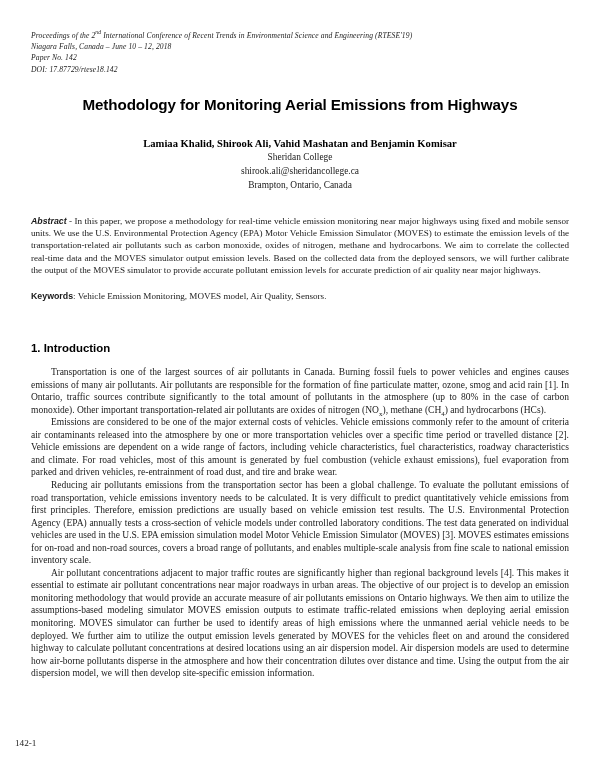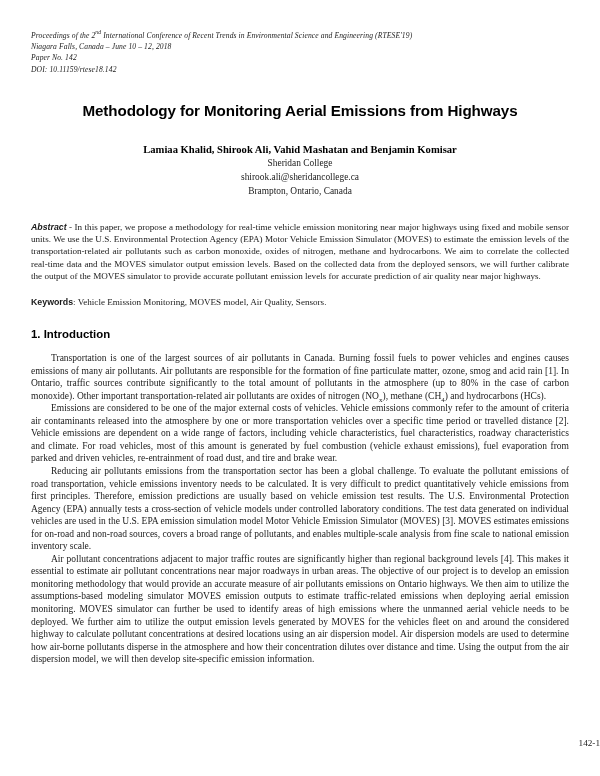--- a/index.html
+++ b/index.html
@@ -34,21 +34,21 @@
   }
   .conf-header div { white-space: nowrap; }
   sup.ord {
     font-size: 5.6px;
     vertical-align: super;
     line-height: 0;
   }
 
   
   .paper-title {
-    margin-top: 26px;
+    margin-top: 20px;
     text-align: center;
     font-family: "Liberation Sans", "DejaVu Sans", sans-serif;
     font-weight: bold;
     font-size: 15.2px;
     line-height: 20px;
     letter-spacing: -0.1px;
     color: #000;
   }
 
   
@@ -91,21 +91,21 @@
     color: #1a1a1a;
   }
   .keywords .lead {
     font-family: "Liberation Sans", "DejaVu Sans", sans-serif;
     font-weight: bold;
     font-size: 8.8px;
   }
 
   
   .section-heading {
-    margin-top: 19px;
+    margin-top: 39px;
     font-family: "Liberation Sans", "DejaVu Sans", sans-serif;
     font-weight: bold;
     font-size: 11.4px;
     line-height: 14px;
     color: #000;
   }
 
   
   .body-text {
     margin-top: 11px;
@@ -123,38 +123,38 @@
 
   sub.chem {
     font-size: 7px;
     vertical-align: sub;
     line-height: 0;
   }
 
   
   .footer {
     position: absolute;
-    left: 0;
+    left: 15px;
     right: 0;
     bottom: 28px;
-    text-align: right;
+    text-align: left;
     font-size: 9.2px;
     color: #1a1a1a;
   }
 </style>
 </head>
 <body>
 
 <div class="page">
 
   <div class="conf-header">
     <div><span>Proceedings of the 2</span><sup class="ord">nd</sup><span> International Conference of Recent Trends in Environmental Science and Engineering (RTESE'19)</span></div>
     <div>Niagara Falls, Canada – June 10 – 12, 2018</div>
     <div>Paper No. 142</div>
-    <div>DOI: 10.11159/rtese18.142</div>
+    <div>DOI: 17.87729/rtese18.142</div>
   </div>
 
   <div class="paper-title">Methodology for Monitoring Aerial Emissions from Highways</div>
 
   <div class="authors-block">
     <div class="authors">Lamiaa Khalid, Shirook Ali, Vahid Mashatan and Benjamin Komisar</div>
     <div class="affil">Sheridan College</div>
     <div class="affil">shirook.ali@sheridancollege.ca</div>
     <div class="affil">Brampton, Ontario, Canada</div>
   </div>

